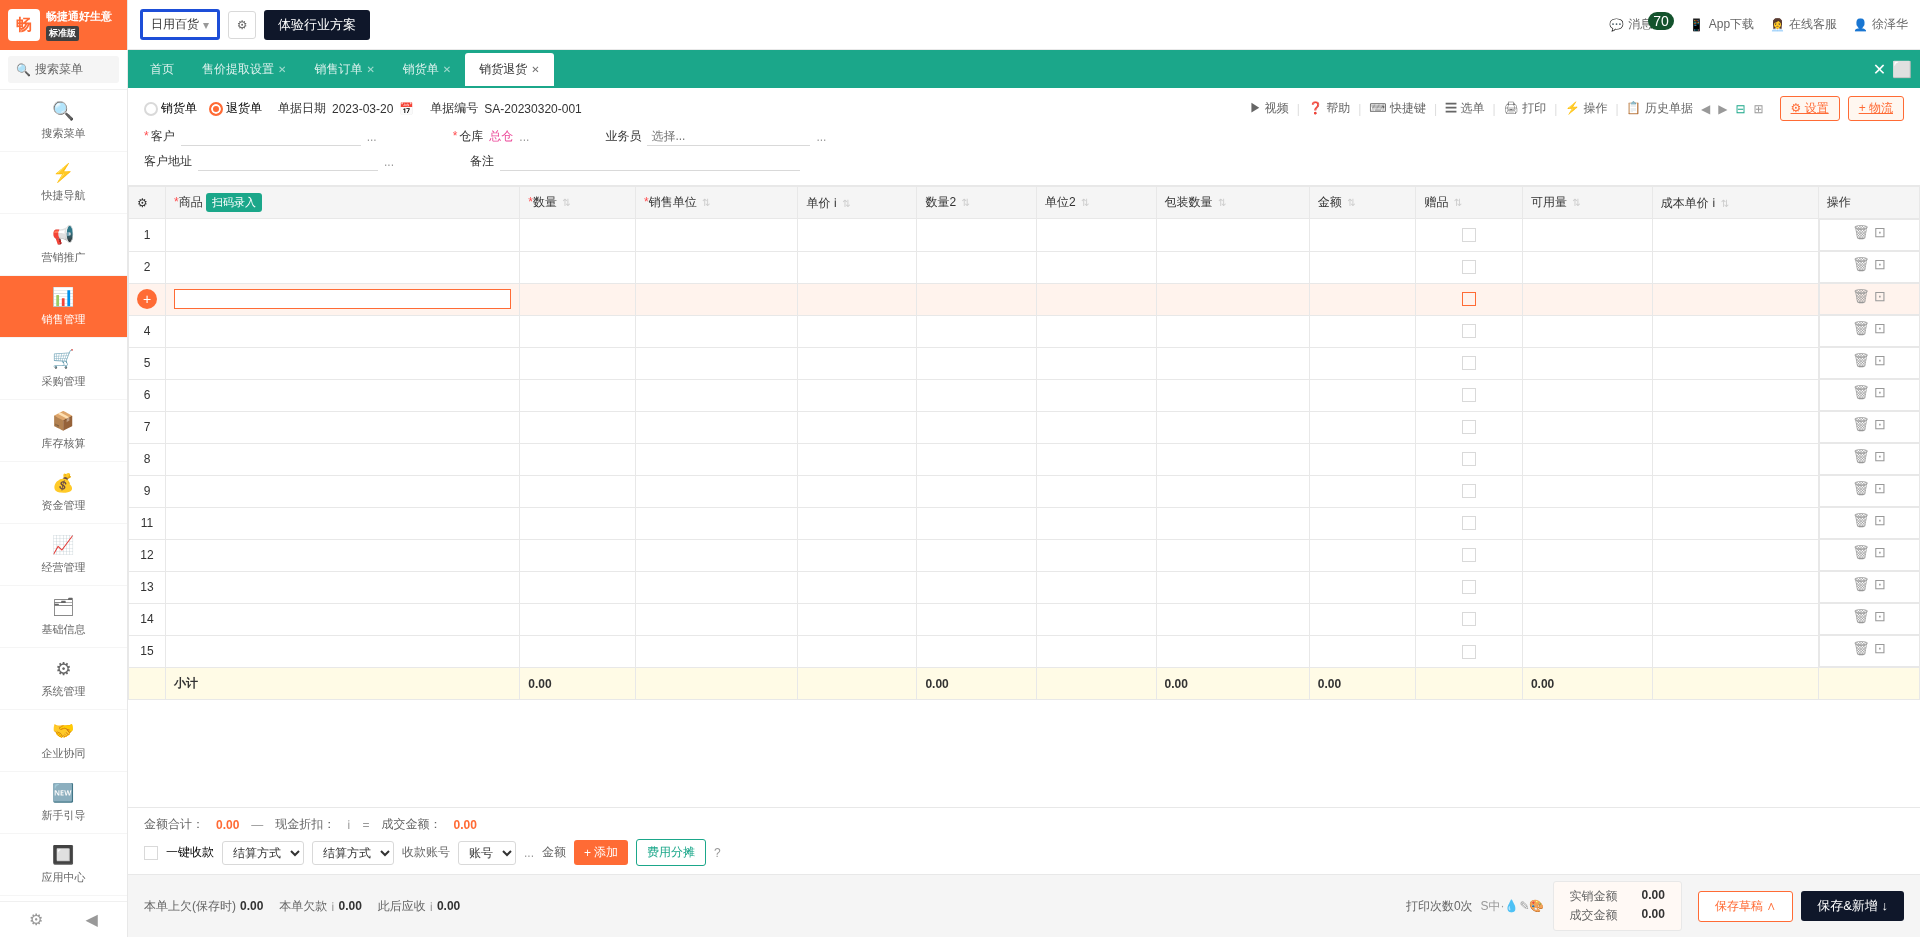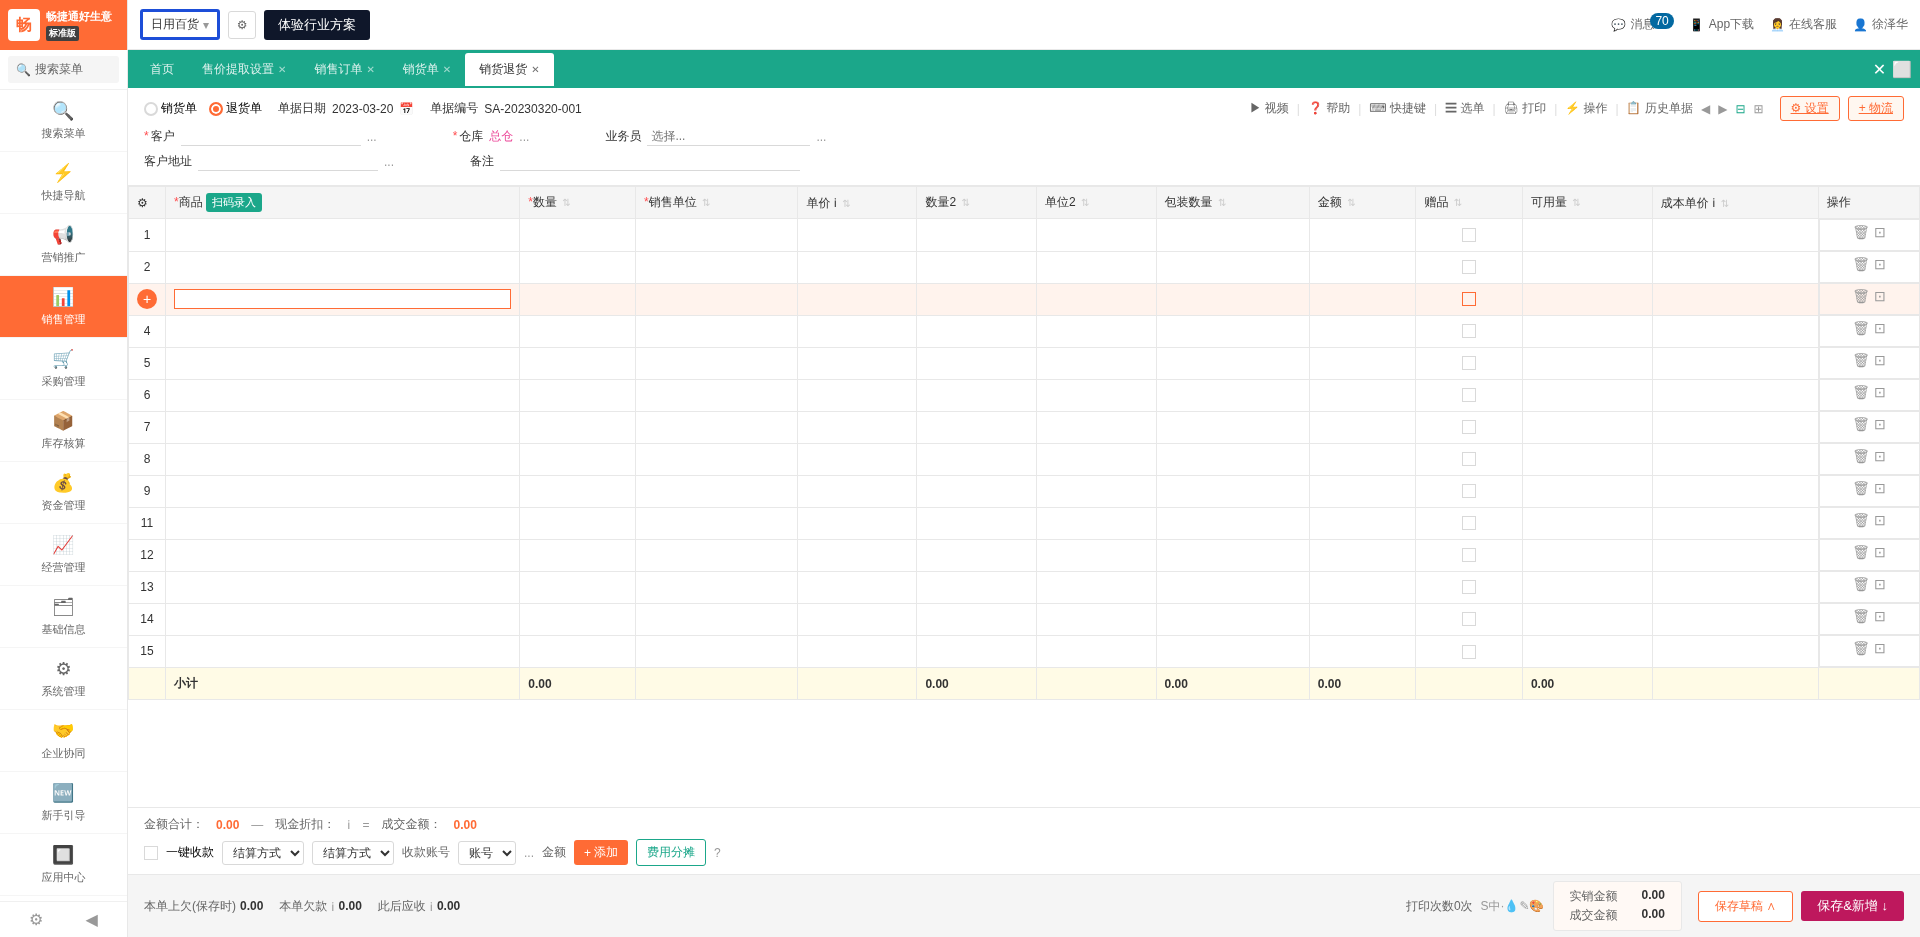--- a/index.html
+++ b/index.html
@@ -22,21 +22,21 @@
 
     
     .top-header { height: 50px; background: #fff; display: flex; align-items: center; justify-content: space-between; padding: 0 12px; border-bottom: 1px solid #e8e8e8; flex-shrink: 0; }
     .top-header-left { display: flex; align-items: center; gap: 8px; }
     .daily-select { display: flex; align-items: center; gap: 4px; border: 3px solid #1d4ed8; border-radius: 3px; padding: 4px 8px; cursor: pointer; color: #333; }
     .daily-select-arrow { color: #999; }
     .settings-btn { width: 28px; height: 28px; border: 1px solid #d9d9d9; border-radius: 3px; display: flex; align-items: center; justify-content: center; cursor: pointer; color: #666; }
     .trial-btn { background: #0f172a; color: #fff; border: none; padding: 6px 14px; border-radius: 3px; cursor: pointer; font-size: 13px; }
     .top-header-right { display: flex; align-items: center; gap: 16px; color: #666; }
     .header-user { display: flex; align-items: center; gap: 4px; cursor: pointer; }
-    .badge { background: #0369a1; color: #fff; border-radius: 10px; padding: 1px 5px; font-size: 12px; margin-left: -8px; margin-top: -8px; }
+    .badge { background: #14532d; color: #fff; border-radius: 10px; padding: 1px 5px; font-size: 14px; margin-left: -8px; margin-top: -8px; }
 
     
     .tab-bar { background: #1ba78a; display: flex; align-items: center; padding: 0 8px; height: 38px; flex-shrink: 0; }
     .tab-item { padding: 8px 14px; color: rgba(255,255,255,0.85); cursor: pointer; display: flex; align-items: center; gap: 4px; border-radius: 3px 3px 0 0; font-size: 13px; }
     .tab-item.active { background: #fff; color: #333; }
     .tab-close { font-size: 10px; opacity: 0.7; }
     .tab-bar-right { margin-left: auto; display: flex; gap: 6px; }
     .tab-bar-btn { color: #fff; background: none; border: none; cursor: pointer; font-size: 16px; }
 
     
@@ -91,21 +91,21 @@
     .expense-btn { background: #fff; border: 1px solid #1ba78a; color: #1ba78a; padding: 4px 10px; border-radius: 3px; cursor: pointer; }
     .help-icon { color: #999; cursor: pointer; }
 
     
     .status-bar { background: #f5f5f5; border-top: 1px solid #e8e8e8; padding: 6px 16px; display: flex; align-items: center; gap: 16px; flex-shrink: 0; }
     .status-item { display: flex; align-items: center; gap: 4px; color: #666; }
     .status-value { color: #333; font-weight: bold; }
     .status-bar-right { margin-left: auto; display: flex; align-items: center; gap: 8px; }
     .print-btn { color: #666; cursor: pointer; }
     .save-draft-btn { background: #fff; border: 1px solid #ff6b35; color: #ff6b35; padding: 6px 16px; border-radius: 3px; cursor: pointer; display: flex; align-items: center; gap: 4px; }
-    .save-new-btn { background: #be185d; color: #fff; border: none; padding: 6px 16px; border-radius: 3px; cursor: pointer; font-size: 13px; }
+    .save-new-btn { background: #0f172a; color: #fff; border: none; padding: 6px 16px; border-radius: 3px; cursor: pointer; font-size: 13px; }
     .summary-label { color: #666; }
     .summary-value { color: #333; font-weight: bold; }
 
     .page-wrapper { display: flex; flex-direction: column; flex: 1; overflow: hidden; position: relative; }
   </style>
 </head>
 <body>
 
 <div class="sidebar">
   <div class="sidebar-logo">

